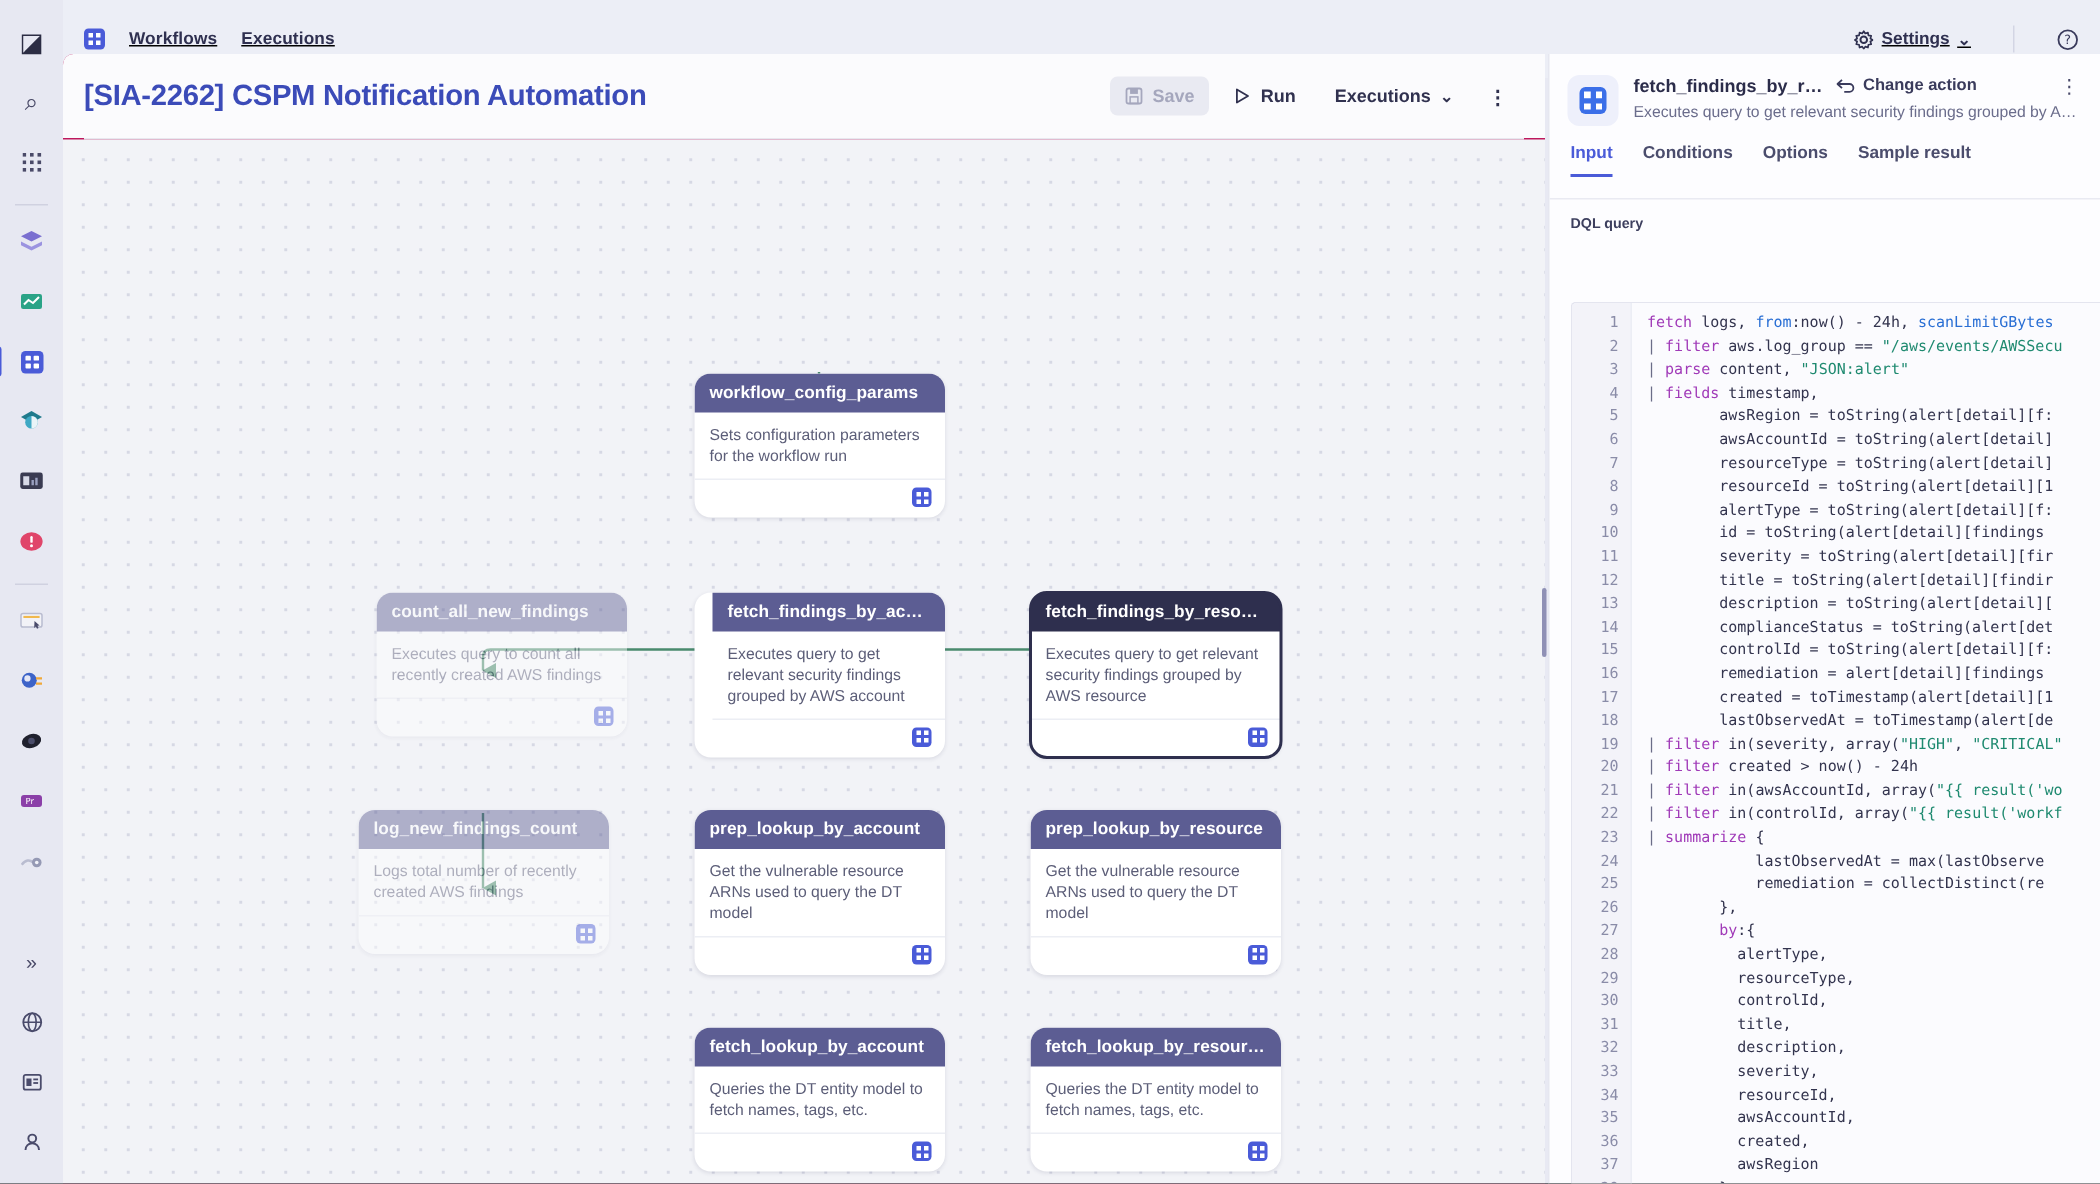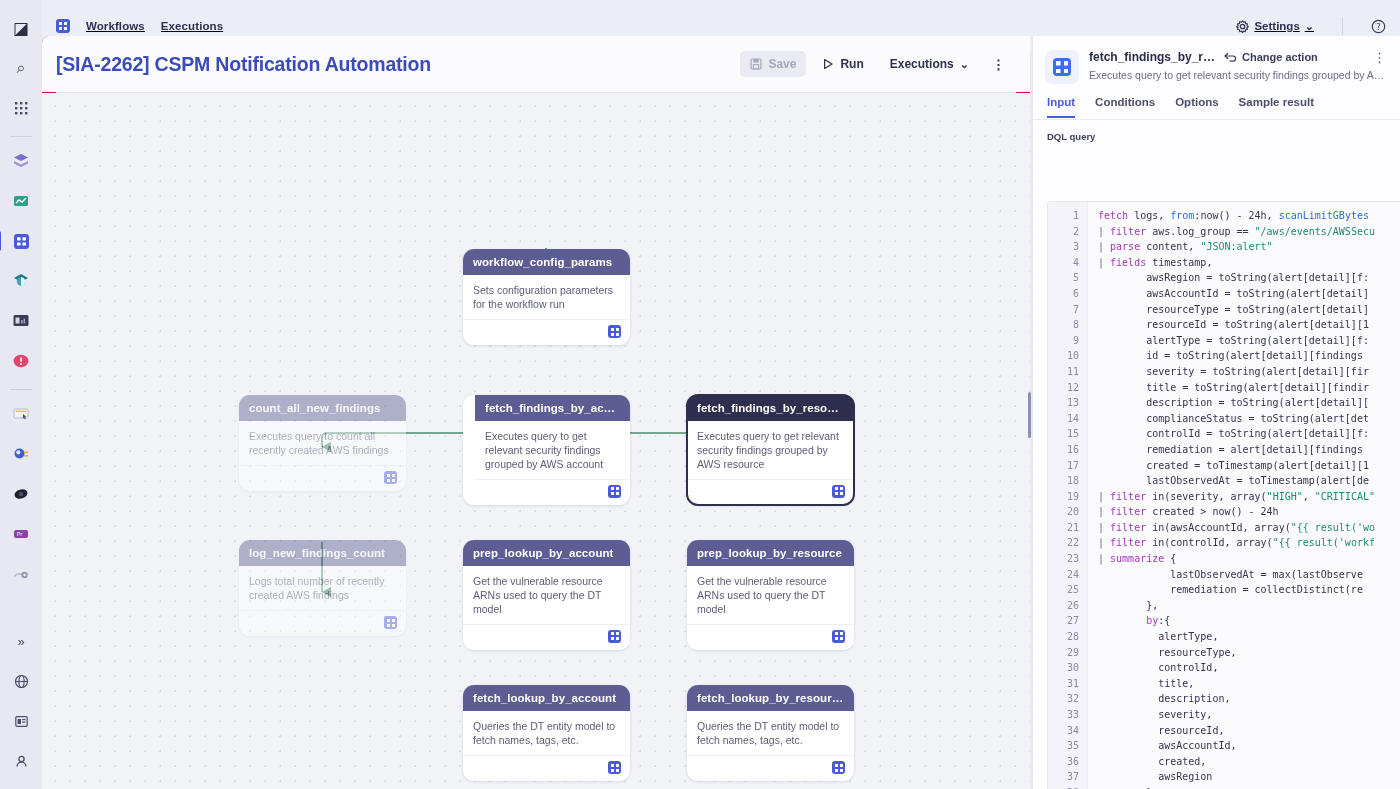--- a/index.html
+++ b/index.html
@@ -197,21 +197,21 @@
       linear-gradient(#fff,#fff) 7.5px 7.5px/4.5px 4.5px no-repeat;
   }
   .pnl-titles { flex:1; min-width:0; }
   .pnl-row1 { display:flex; align-items:center; gap:9px; }
   .pnl-title { font-size: 12px; font-weight: 700; color:#2b2c4a; white-space:nowrap; }
   .pnl-chg { display:flex; align-items:center; gap:5px; font-size:11px; color:#3a3b5c; font-weight:600; white-space:nowrap;}
   .pnl-kebab { margin-left:auto; color:#4a4b6b; font-size:13px; line-height:1; padding:0 2px;}
   .pnl-sub { font-size: 10.5px; color:#6b6d8c; margin-top:5px; white-space:nowrap; overflow:hidden; }
 
   #tabs {
-    display:flex; gap: 20px; padding: 8px 14px 2px;
+    display:flex; gap: 20px; padding: 8px 14px 15px;
     border-bottom: 1px solid #e9eaf2;
   }
   .tab {
     font-size: 11.5px; color:#4b4d6d; font-weight:600;
     padding-bottom: 8px; border-bottom: 2px solid transparent; margin-bottom:-1px;
   }
   .tab.active { color:#4a5bd8; border-bottom-color:#4a5bd8; }
 
   #qLabel { font-size: 9.5px; font-weight:700; color:#3d3f5e; padding: 11px 14px 6px; }
   #editor {
@@ -463,21 +463,21 @@
       <div id="nodesHost">
           <div class="node" style="left: 421px; top: 156px;">
             <div class="node-hd">workflow_config_params</div>
             <div class="node-body">
               <div class="node-desc">Sets configuration parameters for the workflow run</div>
             </div>
             <div class="node-foot">
               <span class="node-badge"></span>
             </div>
           </div>
-          <div class="node faded" style="left: 197px; top: 302px;">
+          <div class="node faded" style="left: 209px; top: 302px;">
             <div class="node-hd">count_all_new_findings</div>
             <div class="node-body">
               <div class="node-desc">Executes query to count all recently created AWS findings</div>
             </div>
             <div class="node-foot">
               <span class="node-badge"></span>
             </div>
           </div>
           <div class="node" style="left: 421px; top: 302px; padding-left: 12px;">
             <div class="node-hd">fetch_findings_by_account</div>

